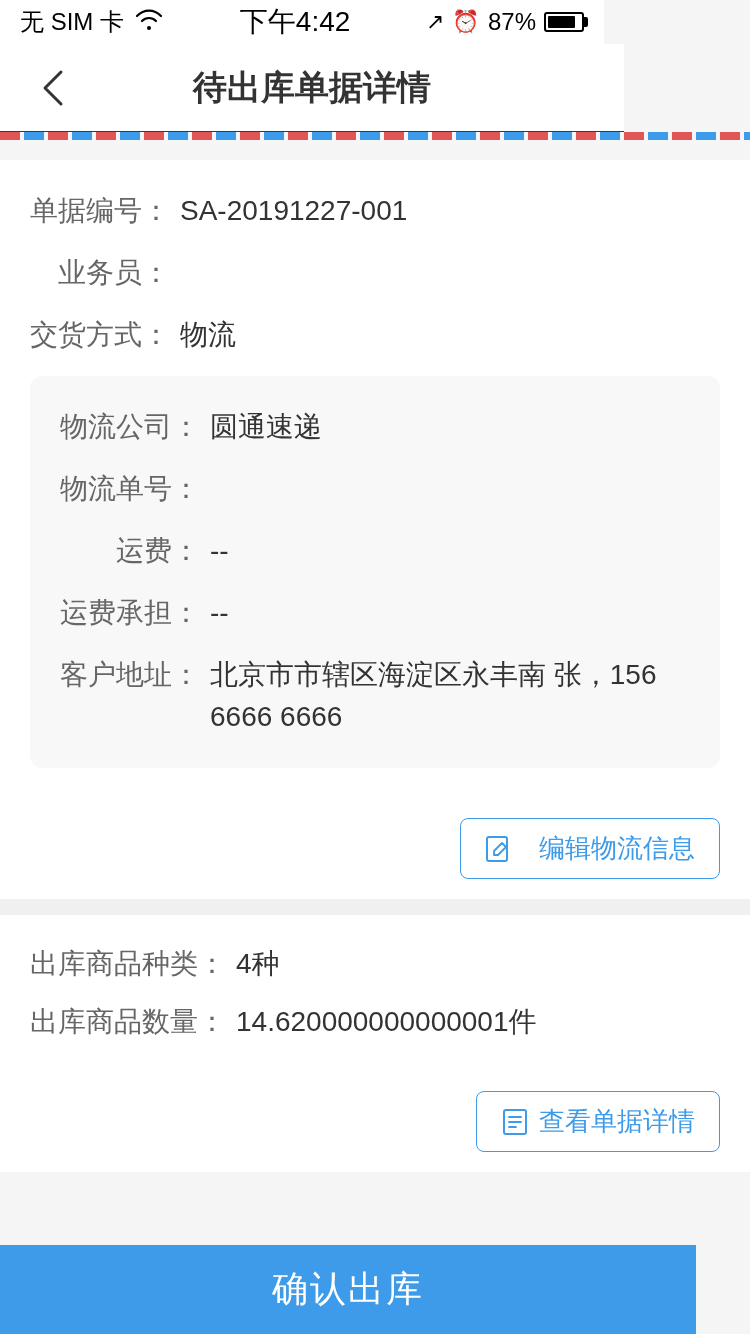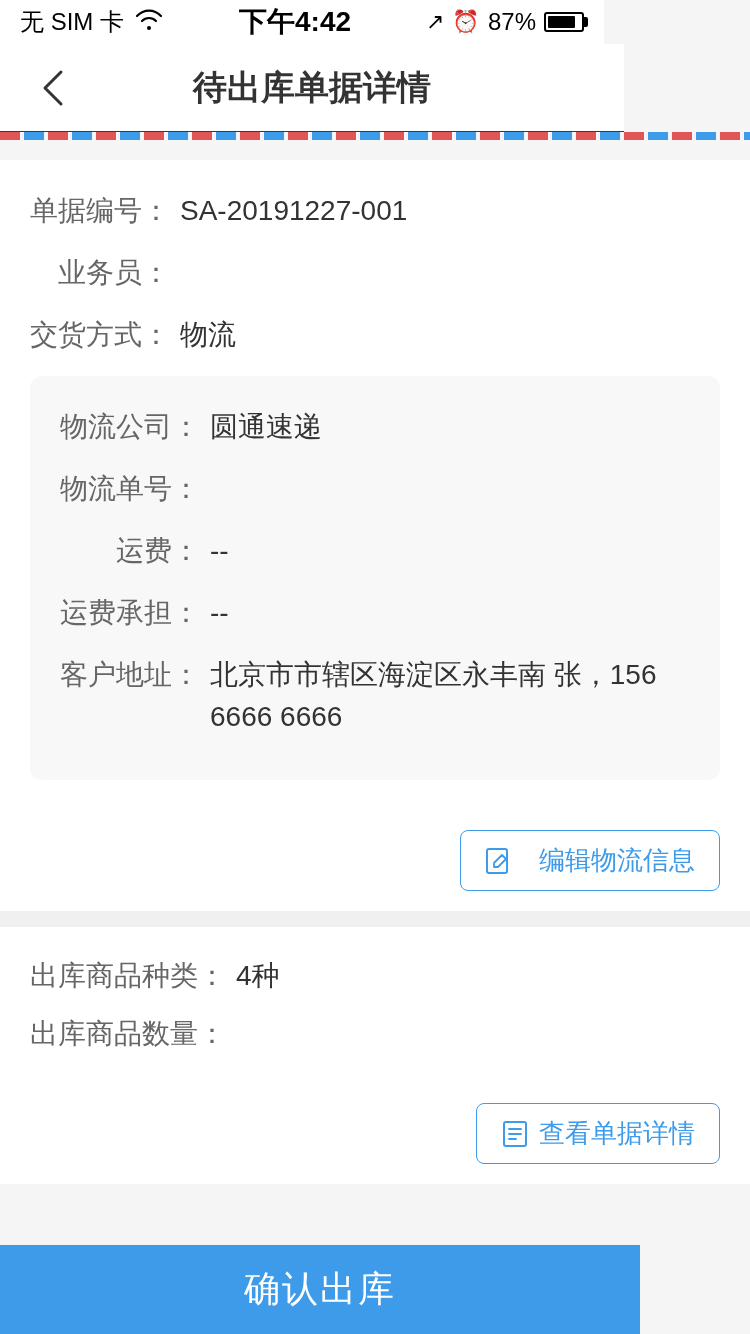--- a/index.html
+++ b/index.html
@@ -134,21 +134,21 @@
       margin-top: 20px;
       padding: 30px;
     }
     .logistics-row {
       display: flex;
       align-items: flex-start;
       margin-bottom: 20px;
       font-size: 28px;
       line-height: 1.5;
     }
-    .logistics-row:last-child { margin-bottom: 12px; }
+    .logistics-row:last-child { margin-bottom: 0; }
     .logistics-label {
       color: #666;
       min-width: 140px;
       text-align: right;
       flex-shrink: 0;
     }
     .logistics-value {
       color: #333;
       margin-left: 10px;
       flex: 1;
@@ -231,21 +231,21 @@
 
     
     .empty-space {
       background: #f5f5f5;
       flex: 1;
       min-height: 200px;
     }
 
     
     .confirm-btn-container {
-      width: 640px;
+      width: 696px;
       background: #3d9be9;
       padding: 20px 0;
       position: fixed;
       bottom: 0;
       left: 0;
       display: flex;
       justify-content: center;
       align-items: center;
     }
     .confirm-btn {
@@ -269,21 +269,21 @@
   <div class="status-left">
     <span>无 SIM 卡</span>
     <span>
       <svg width="30" height="22" viewBox="0 0 30 22" fill="none">
         <path d="M15 18a2 2 0 1 1 0 4 2 2 0 0 1 0-4z" fill="#000"></path>
         <path d="M8 13c1.8-1.8 4.3-3 7-3s5.2 1.2 7 3" stroke="#000" stroke-width="2.2" fill="none" stroke-linecap="round"></path>
         <path d="M3 8c3.3-3.3 7.8-5.3 12-5.3s8.7 2 12 5.3" stroke="#000" stroke-width="2.2" fill="none" stroke-linecap="round"></path>
       </svg>
     </span>
   </div>
-  <span style="font-size:28px;font-weight:700;">下午4:42</span>
+  <span style="font-size:28px;font-weight:400;">下午4:42</span>
   <div class="status-right">
     <span style="font-size:22px;">↗</span>
     <span style="font-size:22px;">⏰</span>
     <span>87%</span>
     <span style="display:inline-block;width:40px;height:20px;border:2px solid #000;border-radius:3px;position:relative;padding:2px;">
       <span style="display:block;width:85%;height:100%;background:#000;border-radius:1px;"></span>
       <span style="position:absolute;right:-6px;top:50%;transform:translateY(-50%);width:4px;height:10px;background:#000;border-radius:0 2px 2px 0;"></span>
     </span>
   </div>
 </div>
@@ -350,20 +350,21 @@
 
   <div class="gray-divider"></div>
 
   <div class="product-section">
     <div class="product-row">
       <span class="product-label">出库商品种类：</span>
       <span class="product-value">4种</span>
     </div>
     <div class="product-row">
       <span class="product-label">出库商品数量：</span>
+      <span class="product-value">14.620000000000001件</span>
     </div>
   </div>
 
   <div class="view-detail-row">
     <button class="view-detail-btn">
       <svg width="28" height="28" viewBox="0 0 28 28" fill="none">
         <rect x="3" y="2" width="22" height="24" rx="2" stroke="#3d9be9" stroke-width="2" fill="none"></rect>
         <line x1="8" y1="9" x2="20" y2="9" stroke="#3d9be9" stroke-width="1.8" stroke-linecap="round"></line>
         <line x1="8" y1="14" x2="20" y2="14" stroke="#3d9be9" stroke-width="1.8" stroke-linecap="round"></line>
         <line x1="8" y1="19" x2="15" y2="19" stroke="#3d9be9" stroke-width="1.8" stroke-linecap="round"></line>

